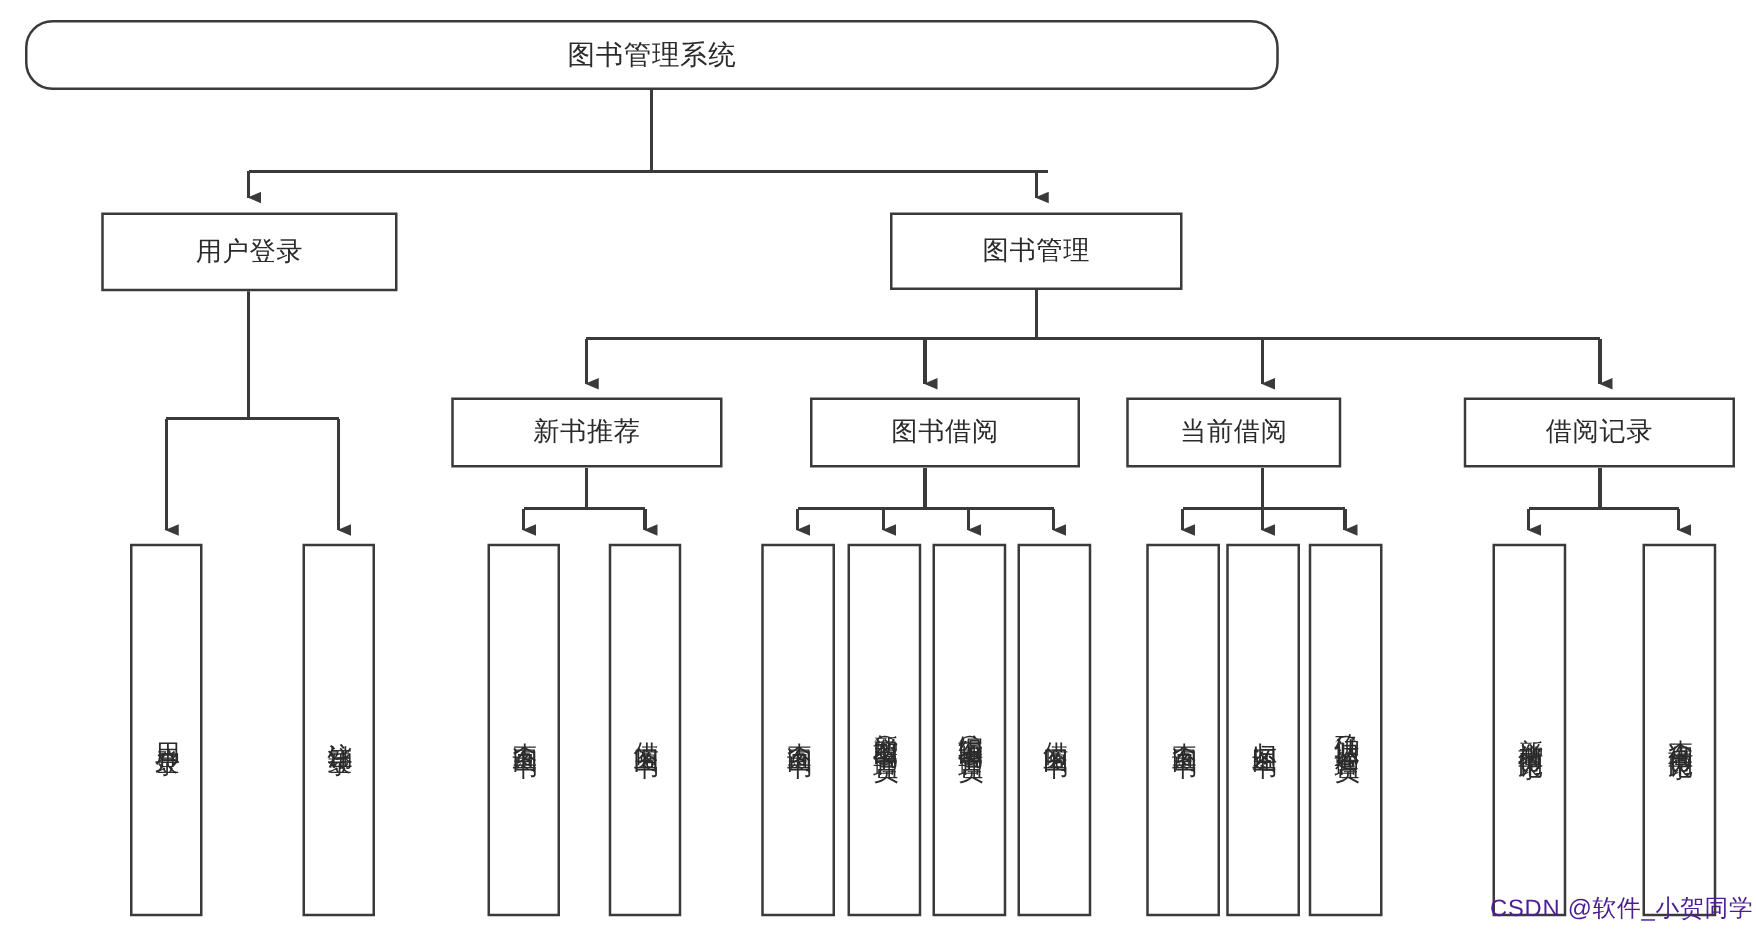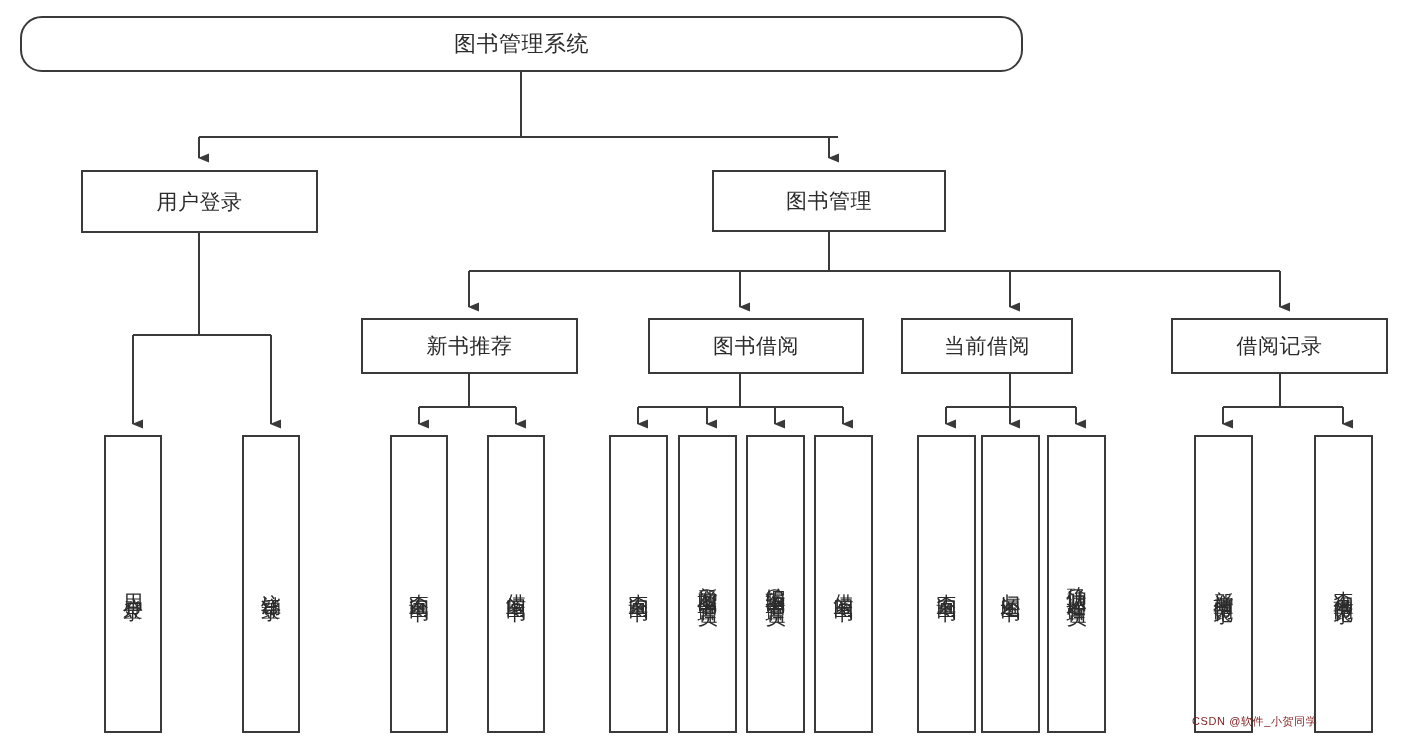--- a/index.html
+++ b/index.html
@@ -57,22 +57,22 @@
     text-orientation: upright;
     font-size: 20px;
     letter-spacing: 3px;
     line-height: 1.05;
   }
   .node.root .node-label {
     font-size: 22px;
   }
   .watermark {
     position: absolute;
-    color: #7f1d1d;
-    font-size: 11px;
+    color: #4c1d95;
+    font-size: 19px;
     letter-spacing: 0.6px;
     white-space: nowrap;
     user-select: none;
     pointer-events: none;
   }
 </style>
 </head>
 <body>
 
 <div id="diagram-root">

